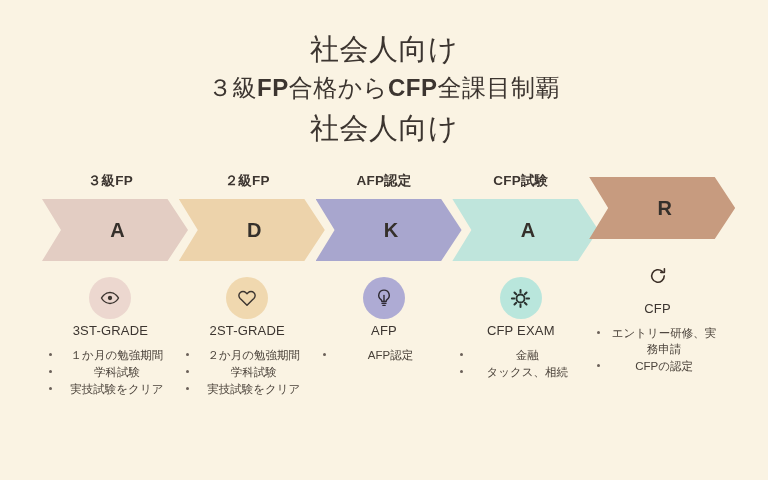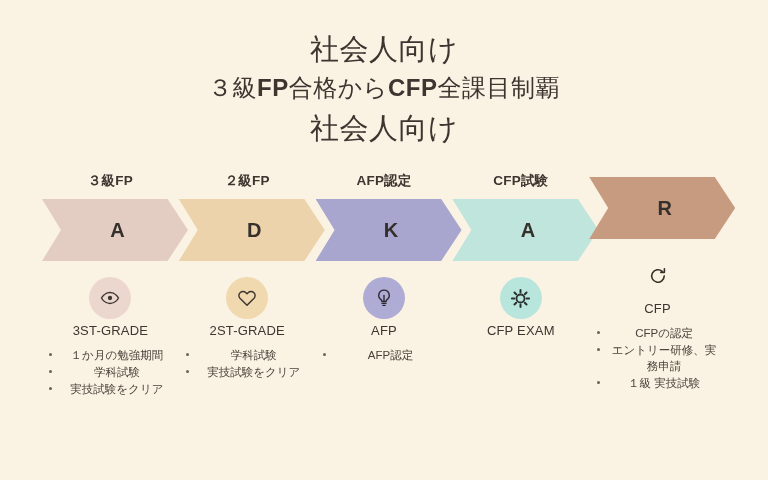--- a/index.html
+++ b/index.html
@@ -203,20 +203,21 @@
         </div>
         <div class="icon-circle" style="background: rgb(240, 216, 175);">
           <span>
             <svg width="20" height="20" viewBox="0 0 24 24" fill="none" stroke="#3c3530" stroke-width="1.7" stroke-linecap="round" stroke-linejoin="round">
               <path d="M20.3 5.6a4.9 4.9 0 0 0-7 0L12 6.9l-1.3-1.3a4.9 4.9 0 1 0-7 7l1.4 1.3L12 20.8l6.9-6.9 1.4-1.3a4.9 4.9 0 0 0 0-7z"></path>
             </svg>
           </span>
         </div>
         <div class="col-heading">2ST-GRADE</div>
         <ul class="bullets">
+          <li>２か月の勉強期間</li>
           <li>学科試験</li>
           <li>実技試験をクリア</li>
         </ul>
       </div>
       <div class="column">
         <div class="stage-label">AFP認定</div>
         <div class="chevron-wrap">
           <div class="chevron" style="background: rgb(168, 166, 206);">
             <span class="chevron-letter">K</span>
           </div>
@@ -255,38 +256,39 @@
                 <line x1="5.1" y1="5.1" x2="7.1" y2="7.1"></line>
                 <line x1="16.9" y1="16.9" x2="18.9" y2="18.9"></line>
                 <line x1="5.1" y1="18.9" x2="7.1" y2="16.9"></line>
                 <line x1="16.9" y1="7.1" x2="18.9" y2="5.1"></line>
               </g>
             </svg>
           </span>
         </div>
         <div class="col-heading">CFP EXAM</div>
         <ul class="bullets">
+          <li>金融</li>
+          <li>タックス、相続</li>
         </ul>
       </div>
       <div class="column">
         <div class="chevron-wrap">
           <div class="chevron" style="background: rgb(199, 155, 127);">
             <span class="chevron-letter">R</span>
           </div>
         </div>
         <div class="icon-circle">
           <span>
             <svg width="20" height="20" viewBox="0 0 24 24" fill="none" stroke="#3a2d25" stroke-width="1.9" stroke-linecap="round" stroke-linejoin="round">
               <path d="M19.4 11.9a7.5 7.5 0 1 1-2.4-5.4"></path>
               <polyline points="19.7,3.2 19.7,7.6 15.3,7.6"></polyline>
             </svg>
           </span>
         </div>
         <div class="col-heading">CFP</div>
         <ul class="bullets">
+          <li>エントリー研修、実務申請</li>
           <li>CFPの認定</li>
-          <li>エントリー研修、実務申請</li>
-          <li>１級 実技試験</li>
         </ul>
       </div>
     </div>
 
 </div>
 
 </body></html>

